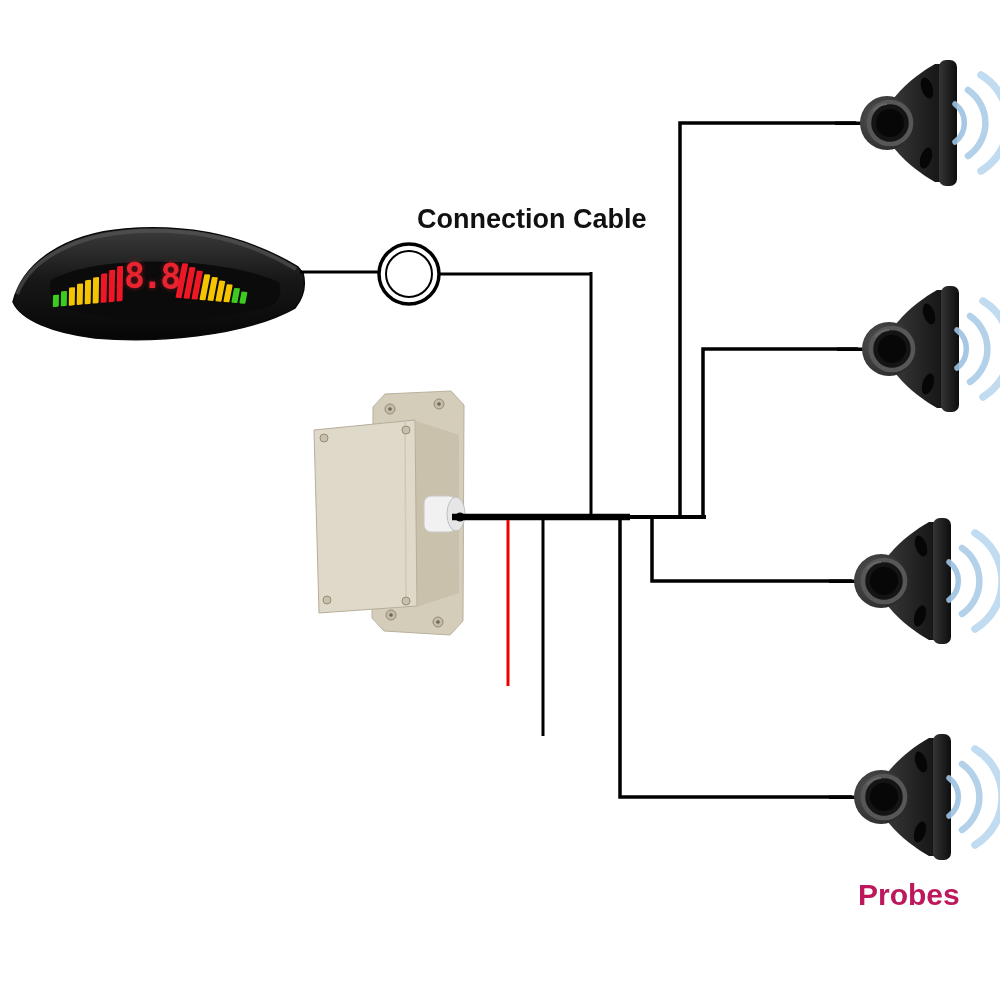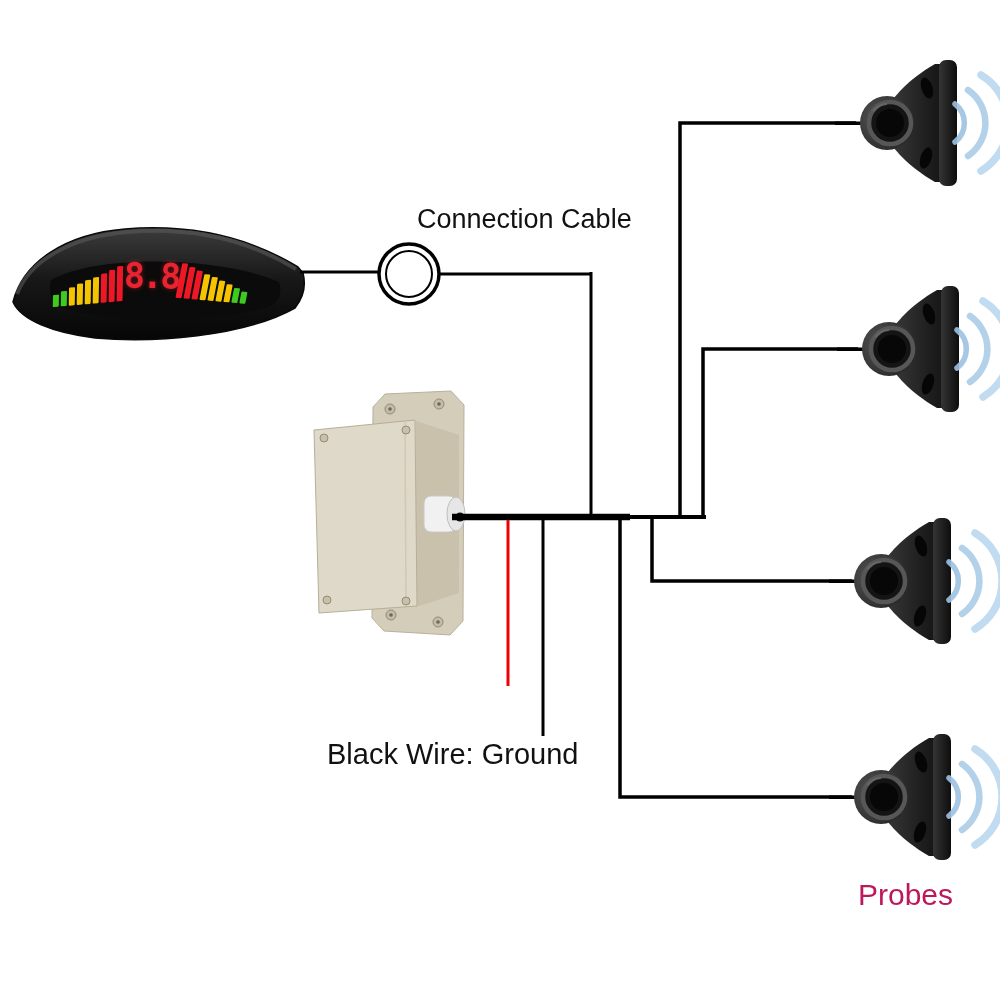--- a/index.html
+++ b/index.html
@@ -4,21 +4,21 @@
 <style>
   html,body{margin:0;padding:0;background:#ffffff;}
   .canvas{
     position:relative;width:1000px;height:1000px;background:#ffffff;
     overflow:hidden;font-family:"Liberation Sans",sans-serif;
   }
   .layer{position:absolute;left:0;top:0;}
   .abs{position:absolute;}
 
   
-  .lbl{position:absolute;font-weight:normal;white-space:nowrap;}
+  .lbl{position:absolute;font-weight:bold;white-space:nowrap;}
   .lbl-connection{left:417px;top:204px;font-size:27px;color:#111111;}
   .lbl-red{left:86px;top:680px;font-size:29px;color:#ee0000;}
   .lbl-ground{left:327px;top:738px;font-size:29px;color:#111111;}
   .lbl-probes{left:858px;top:878px;font-size:30px;color:#be185d;}
 
   
   .led-unit{left:5px;top:220px;width:310px;height:130px;}
   .bar-group{position:absolute;display:flex;align-items:flex-end;gap:2.5px;height:38px;}
   .bar-left{left:48px;top:46px;transform:rotate(-5deg) skewX(-6deg);}
   .bar-right{left:174px;top:43px;transform:rotate(5deg) skewX(-6deg);}
@@ -258,15 +258,14 @@
       <path d="M38,53 A19,19 0 0 1 52,46" fill="none" stroke="#6a6a6a" stroke-width="2" opacity="0.8"></path>
       <g stroke-linecap="round" fill="none">
         <path d="M120,46 A24,24 0 0 1 120,84" stroke="#9cc2e1" stroke-width="5.5" opacity="0.9"></path>
         <path d="M133,32 A40,40 0 0 1 133,98" stroke="#abcce7" stroke-width="6.5" opacity="0.9"></path>
         <path d="M146,17 A56,56 0 0 1 146,113" stroke="#bad7ee" stroke-width="7.5" opacity="0.9"></path>
       </g>
     </svg>
   </div>
 
   <div class="lbl lbl-connection">Connection Cable</div>
-  <div class="lbl lbl-ground">Black Wire: Ground</div>
   <div class="lbl lbl-probes">Probes</div>
 </div>
 
 </body></html>

